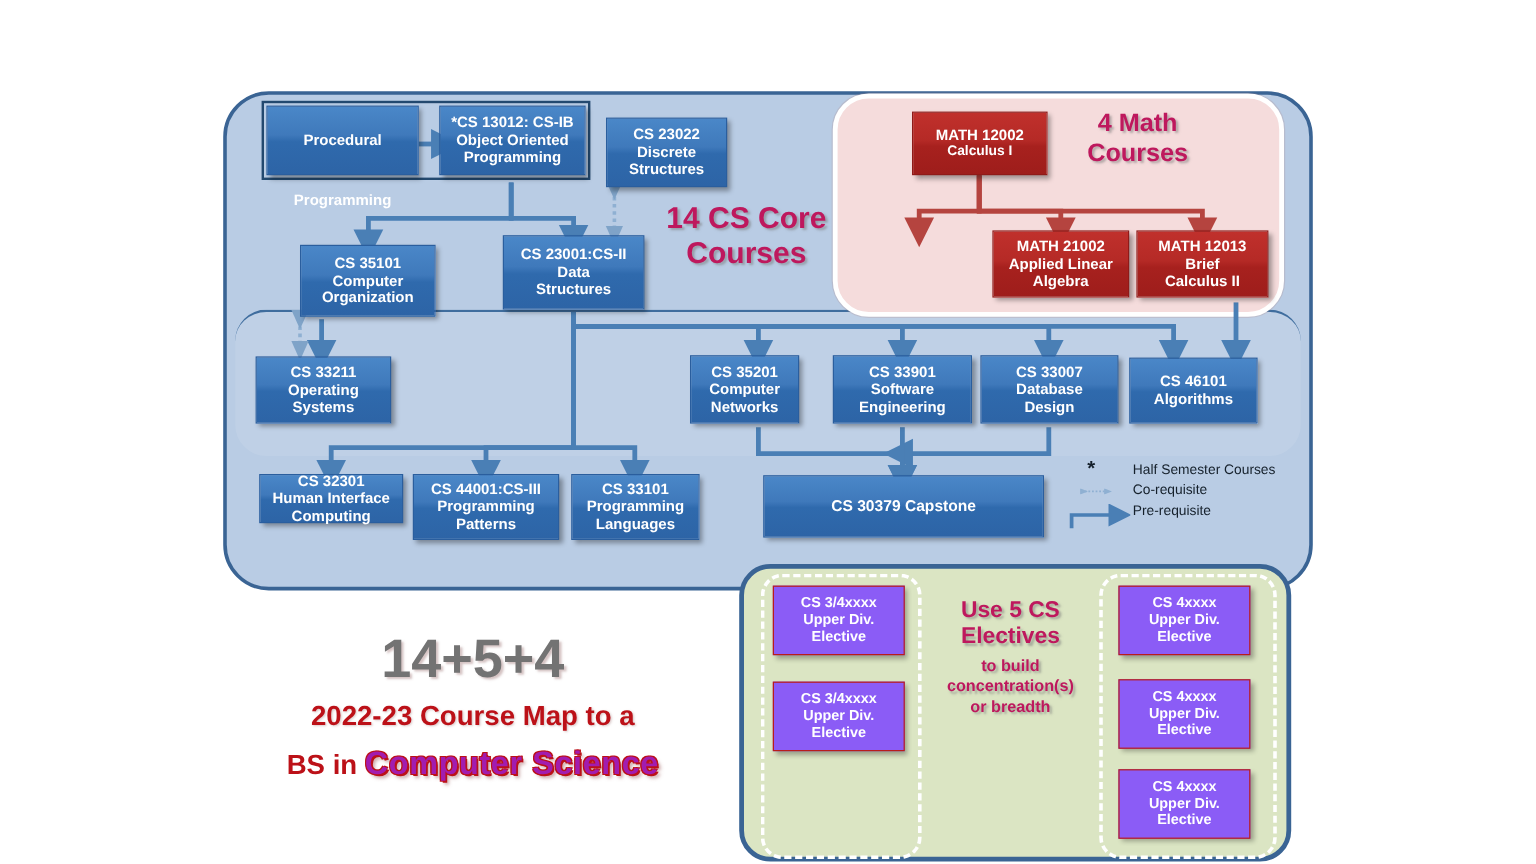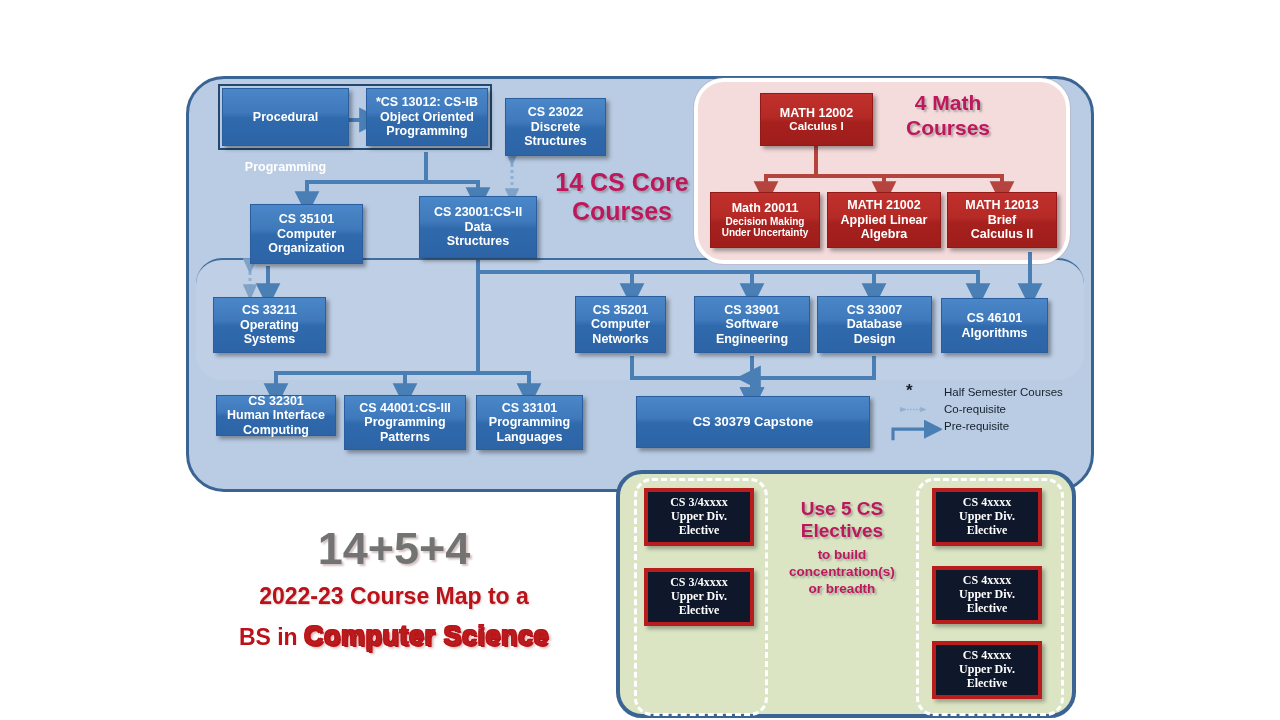--- a/index.html
+++ b/index.html
@@ -58,25 +58,24 @@
     background:linear-gradient(to bottom,#4a87c8 0%,#3f79bb 42%,#2f6aad 52%,#2d64a6 100%);
     border:1px solid #2a5e9e;
     font-size:12.5px;
   }
   .box.math{
     background:linear-gradient(to bottom,#c0302c 0%,#b52a26 45%,#a7211e 55%,#9e1d1b 100%);
     border:1px solid #8f1a18;
     font-size:12.5px;
   }
   .box.elect{
-    background:#0f172a;
-    border:4px solid #b91c1c;
+    background:#8b5cf6;
+    border:1px solid #b91c1c;
     font-size:12px;
     box-shadow:3px 3px 4px rgba(0,0,0,.3);
-    font-family:Liberation Serif, serif;
   }
   .box .l{display:block;white-space:nowrap;}
   .box .sm{font-size:10px;}
 
   .group-outline{
     position:absolute;left:218px;top:84px;width:274px;height:66px;
     border:2px solid #23496f;background:transparent;box-sizing:border-box;
   }
 
   
@@ -94,21 +93,21 @@
   .t-big{
     font-size:45px;font-weight:bold;color:#737373;letter-spacing:0px;
     text-shadow:2px 2px 2px rgba(160,120,120,.45);line-height:1.05;
   }
   .t-mid{
     font-size:23px;font-weight:bold;color:#bc1118;margin-top:11px;
     text-shadow:1px 1px 2px rgba(160,120,120,.4);
   }
   .t-row{margin-top:11px;font-size:23px;font-weight:bold;color:#bc1118;}
   .t-cs{
-    font-size:27px;font-weight:bold;color:#b91c1c;
+    font-size:27px;font-weight:bold;color:#a21caf;
     text-shadow:1.5px 1.5px 0 #bc1118,-1px -1px 0 #bc1118,1px -1px 0 #bc1118,-1px 1px 0 #bc1118,3px 3px 3px rgba(150,80,80,.5);
     letter-spacing:.5px;
   }
 
   
   .legend{position:absolute;left:888px;top:384px;width:190px;font-size:11.5px;color:#15202b;}
   .legend .row{position:relative;height:17px;line-height:17px;}
   .legend .lbl{position:absolute;left:56px;white-space:nowrap;}
   .legend .star{position:absolute;left:18px;top:-2px;font-size:17px;font-weight:bold;}
   .legend .co{position:absolute;left:0px;top:6px;width:52px;height:5px;}
@@ -259,25 +258,20 @@
 
   <div class="box cs" style="left:636px;top:396px;width:234px;height:52px;font-size:13px;">
     <span class="l">CS 30379  Capstone</span>
   </div>
 
   <div class="box math" style="left:760px;top:93px;width:113px;height:53px;">
     <span class="l">MATH 12002</span>
     <span class="l sm" style="font-size:11.5px;">Calculus I</span>
   </div>
 
-  <div class="box math" style="left:710px;top:192px;width:110px;height:56px;">
-    <span class="l">Math 20011</span>
-    <span class="l sm">Decision Making</span>
-    <span class="l sm">Under Uncertainty</span>
-  </div>
 
   <div class="box math" style="left:827px;top:192px;width:114px;height:56px;">
     <span class="l">MATH 21002</span>
     <span class="l">Applied Linear</span>
     <span class="l">Algebra</span>
   </div>
 
   <div class="box math" style="left:947px;top:192px;width:110px;height:56px;">
     <span class="l">MATH 12013</span>
     <span class="l">Brief</span>

